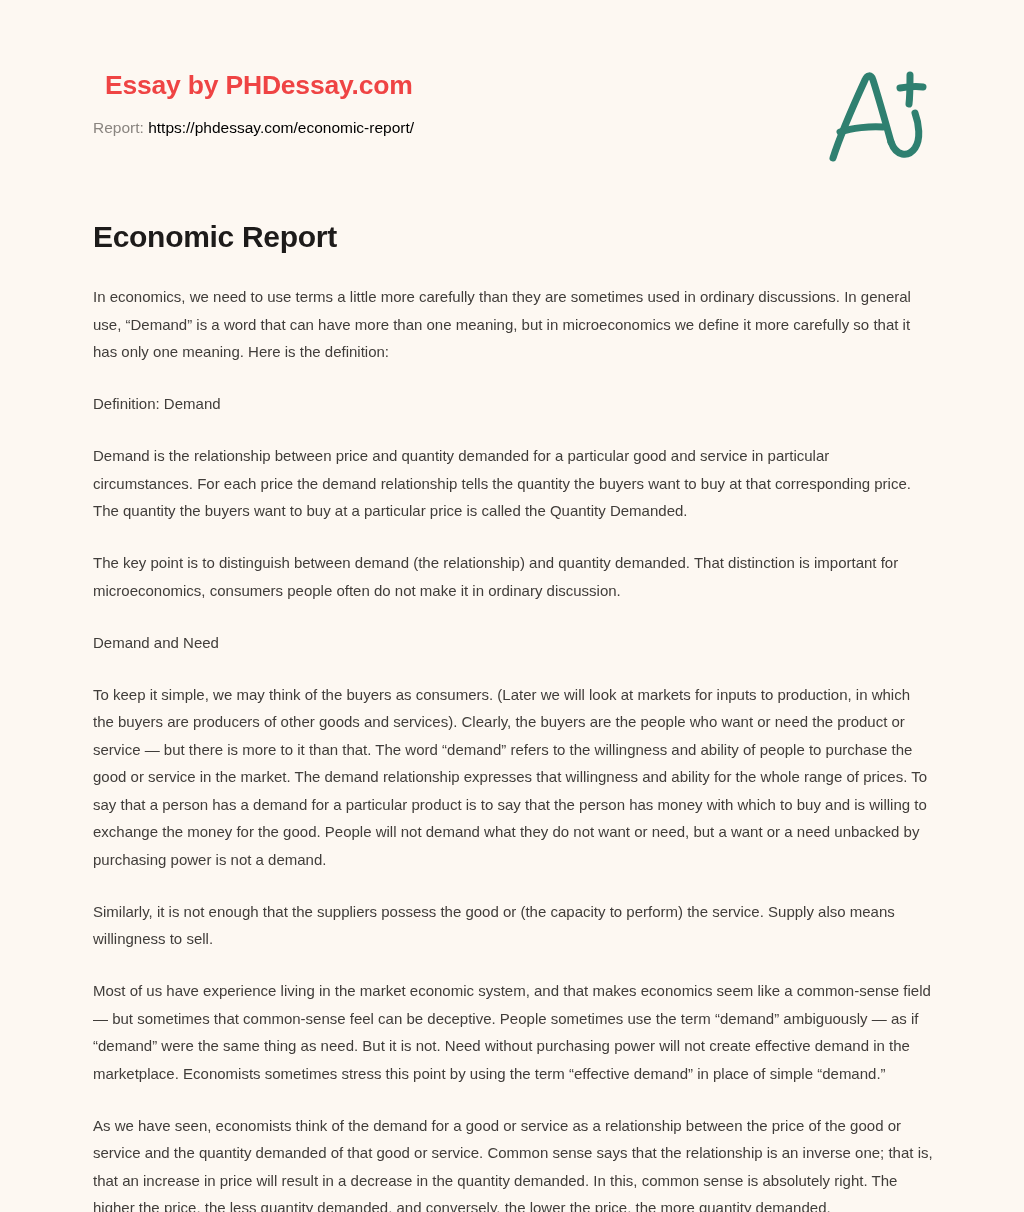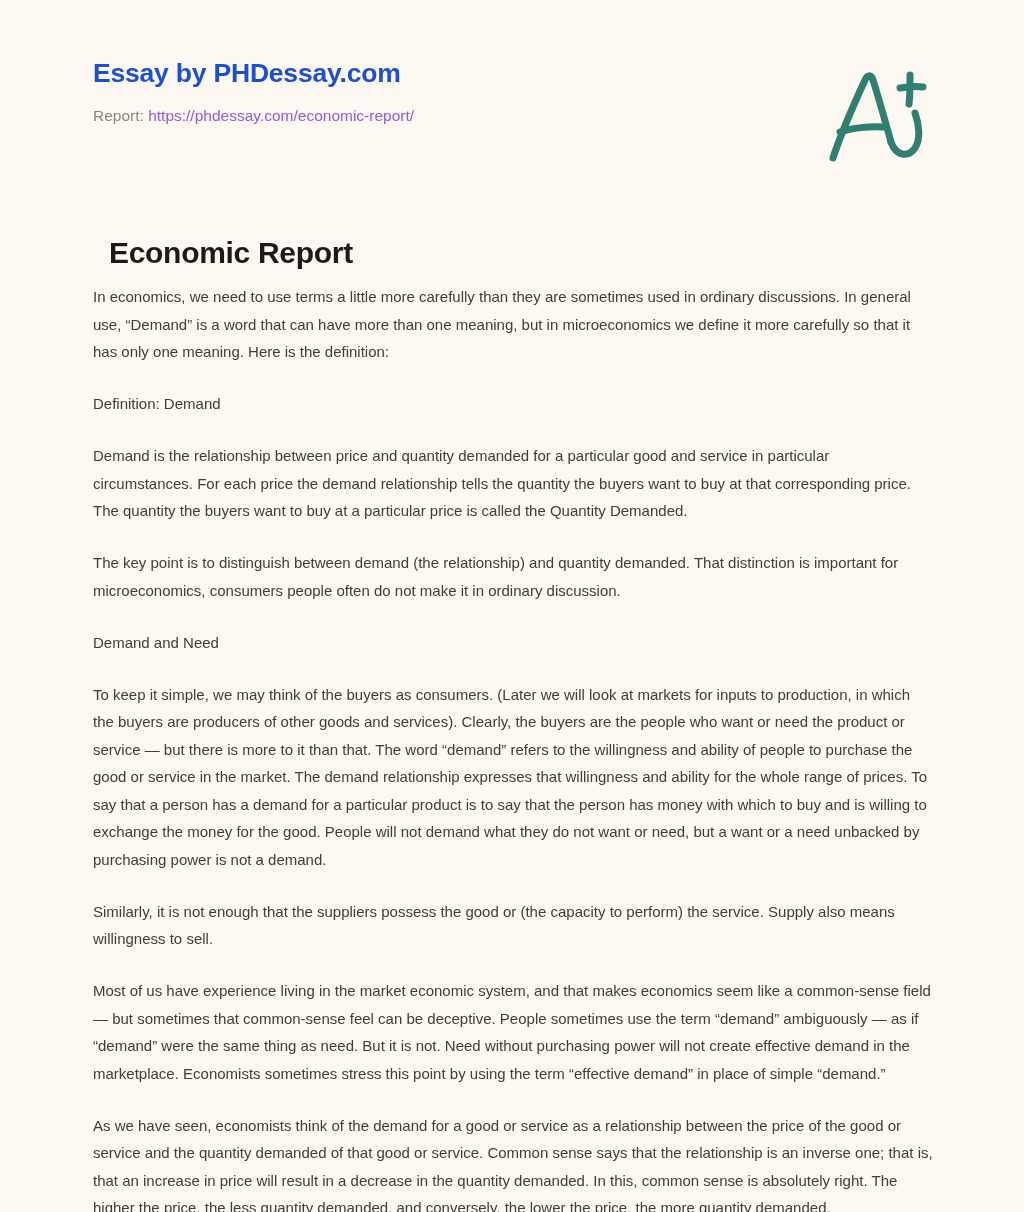--- a/index.html
+++ b/index.html
@@ -22,57 +22,57 @@
   }
   .header {
     position: absolute;
     left: 93px;
     top: 58px;
     width: 700px;
   }
   .brand-line {
     font-size: 26.5px;
     font-weight: bold;
-    color: #1d4ed8;
+    color: #ef4444;
     letter-spacing: -0.2px;
     line-height: 1.2;
-    margin: 0;
+    margin: 12px;
     white-space: nowrap;
   }
   .source-line {
     margin-top: 16px;
     font-size: 15.5px;
     line-height: 1.3;
     color: #8a8580;
     white-space: nowrap;
   }
   .source-label {
     color: #8a8580;
   }
   .source-url {
-    color: #8b5cf6;
+    color: #000000;
     text-decoration: none;
   }
   .logo {
     position: absolute;
     left: 820px;
     top: 66px;
     width: 112px;
     height: 100px;
   }
   .logo svg {
     display: block;
     width: 112px;
     height: 100px;
   }
   .doc-title {
     position: absolute;
     left: 93px;
     top: 218px;
-    margin: 16px;
+    margin: 0;
     font-size: 30px;
     font-weight: bold;
     color: #1d1b1a;
     letter-spacing: -0.3px;
     line-height: 1.25;
   }
   .body-content {
     position: absolute;
     left: 93px;
     top: 283px;

